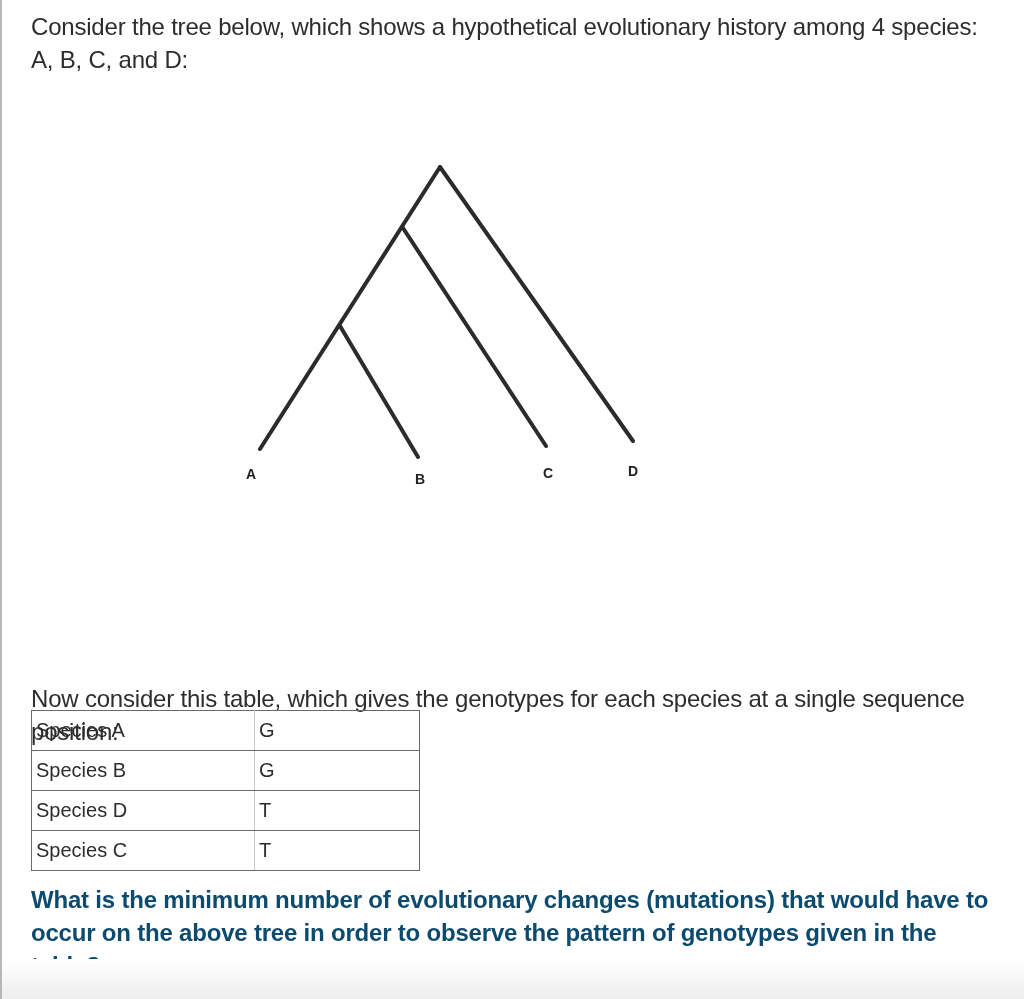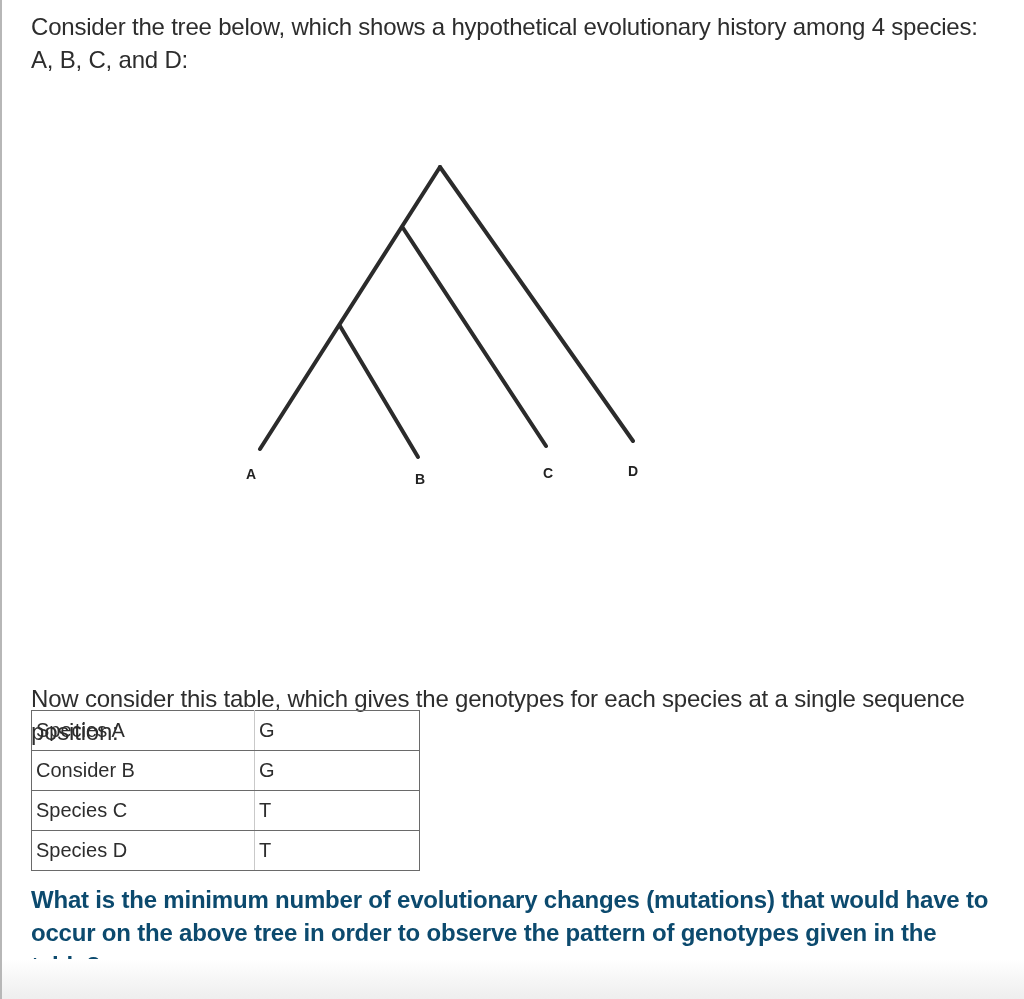--- a/index.html
+++ b/index.html
@@ -71,29 +71,29 @@
 
 <p id="table-intro" class="para">Now consider this table, which gives the genotypes for each species at a single sequence position:</p>
 
 <table class="genotypes">
   <tbody>
     <tr>
       <td class="species">Species A</td>
       <td class="geno">G</td>
     </tr>
     <tr>
-      <td class="species">Consider B</td>
+      <td class="species">Species B</td>
       <td class="geno">G</td>
     </tr>
     <tr>
-      <td class="species">Species C</td>
+      <td class="species">Species D</td>
       <td class="geno">T</td>
     </tr>
     <tr>
-      <td class="species">Species D</td>
+      <td class="species">Species C</td>
       <td class="geno">T</td>
     </tr>
   </tbody>
 </table>
 
 <p id="question" class="para">What is the minimum number of evolutionary changes (mutations) that would have to occur on the above tree in order to observe the pattern of genotypes given in the table?</p>
 
 <div class="bottom-fade"></div>
 
 </body></html>

